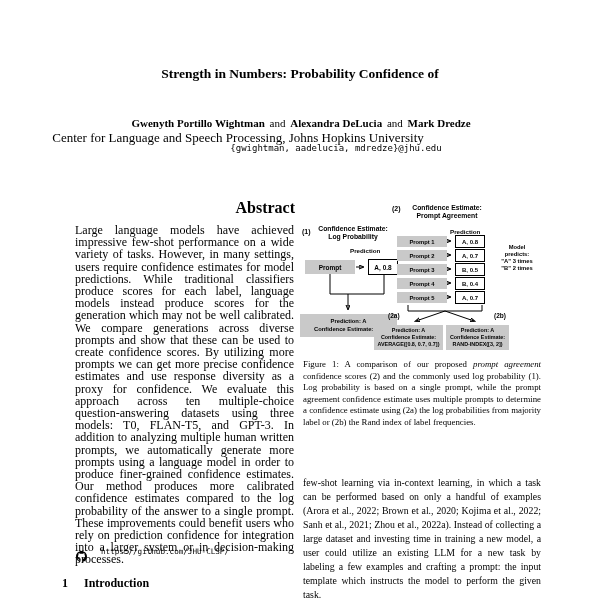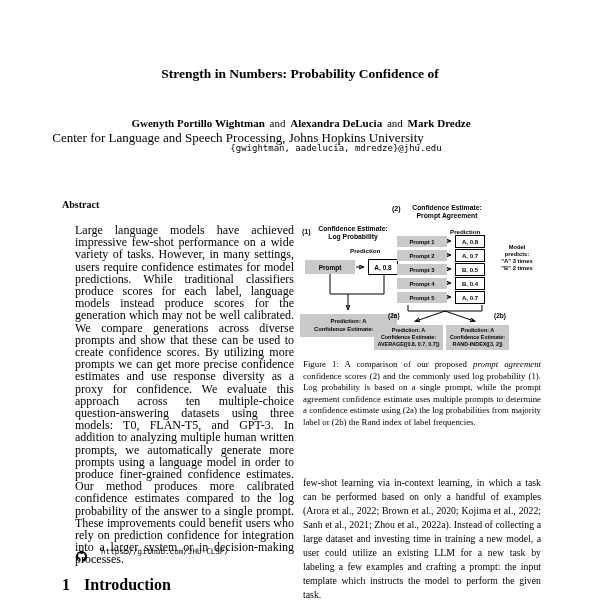--- a/index.html
+++ b/index.html
@@ -14,29 +14,29 @@
            font-weight:bold; font-size:13.5px; line-height:16px; }
   .authors { position:absolute; top:117px; left:1px; width:600px; text-align:center;
              font-size:11px; }
   .authors .nm { font-weight:bold; }
   .authors .sep { font-weight:normal; padding:0 2px; }
   .affiliation { position:absolute; top:130px; left:0; width:476px; text-align:center;
                  font-size:13px; }
   .email { position:absolute; top:143px; left:0; width:600px; text-align:center;
            font-family:"DejaVu Sans Mono","Liberation Mono",monospace; font-size:9px;margin-left:36px; }
   
-  .abs-head { position:absolute; top:199px; left:62px; width:233px; text-align:left;
-              font-weight:bold; font-size:10px; }
+  .abs-head { position:absolute; top:199px; left:62px; width:233px; text-align:right;
+              font-weight:bold; font-size:16px; }
   .abs-text { position:absolute; top:224px; left:75px; width:219px;
               font-size:12px; line-height:12.2px; text-align:justify; }
   .github { position:absolute; top:547px; left:76px; display:flex; align-items:flex-start; gap:14px; }
   .github .gh-icon { flex:0 0 auto; margin-top:1px; }
   .github .gh-text { font-family:"DejaVu Sans Mono","Liberation Mono",monospace;
                      font-size:7.6px; line-height:9.6px; color:#000; }
-  .sec-head { position:absolute; top:576px; left:62px; font-weight:bold; font-size:16px; }
+  .sec-head { position:absolute; top:576px; left:62px; font-weight:bold; font-size:12px; }
   .sec-head .num { display:inline-block; width:22px; }
   
   .figure { position:absolute; left:300px; top:204px; width:240px; height:154px;
             font-family:"Liberation Sans","DejaVu Sans",sans-serif; font-weight:bold; }
   .figure .abs { position:absolute; }
   .fig-lines { position:absolute; left:0; top:0; pointer-events:none; }
   .fig-lines path { stroke:#000; stroke-width:1; fill:none; }
   .graybox { background:#c9c9c9; display:flex; align-items:center; justify-content:center; text-align:center; }
   .valbox  { background:#fff; border:1px solid #000; display:flex; align-items:center; justify-content:center; }
   .f1-label { left:2px; top:24px; font-size:7px; }

